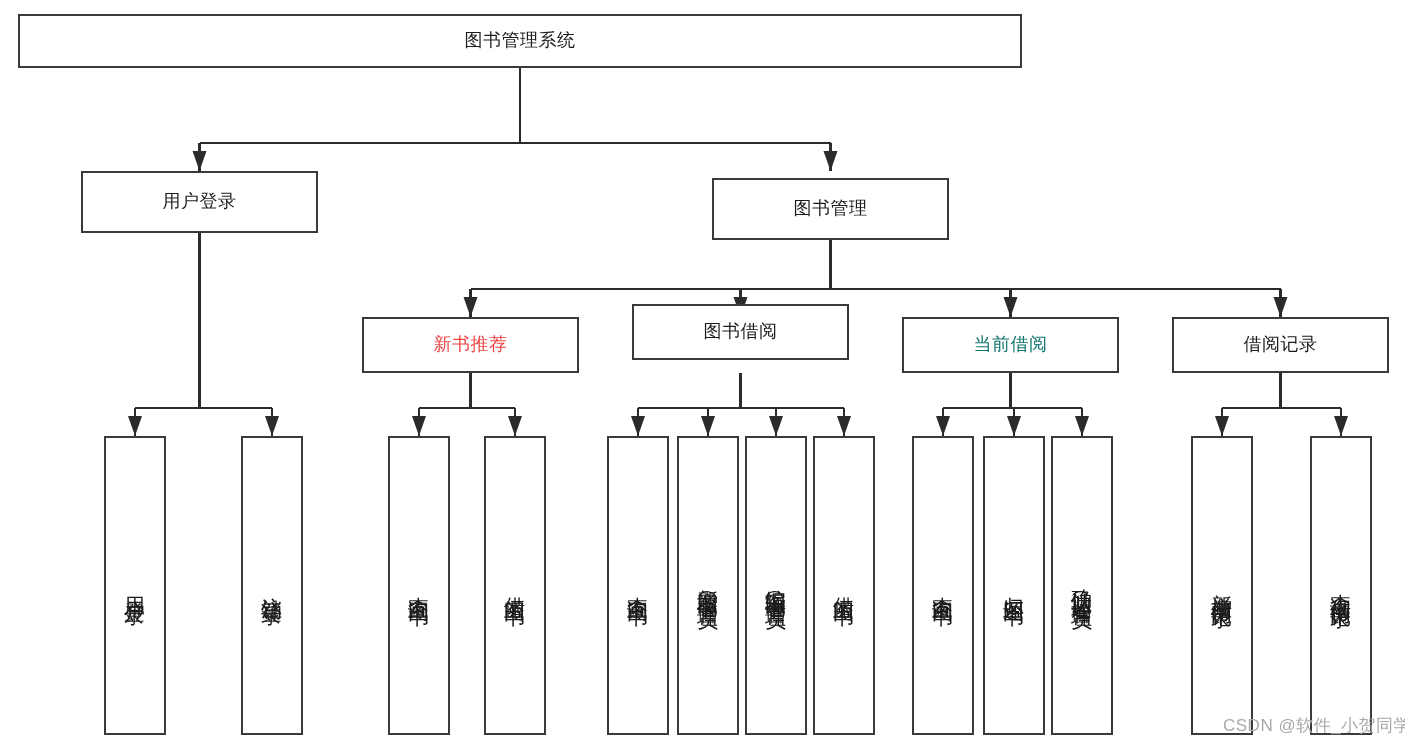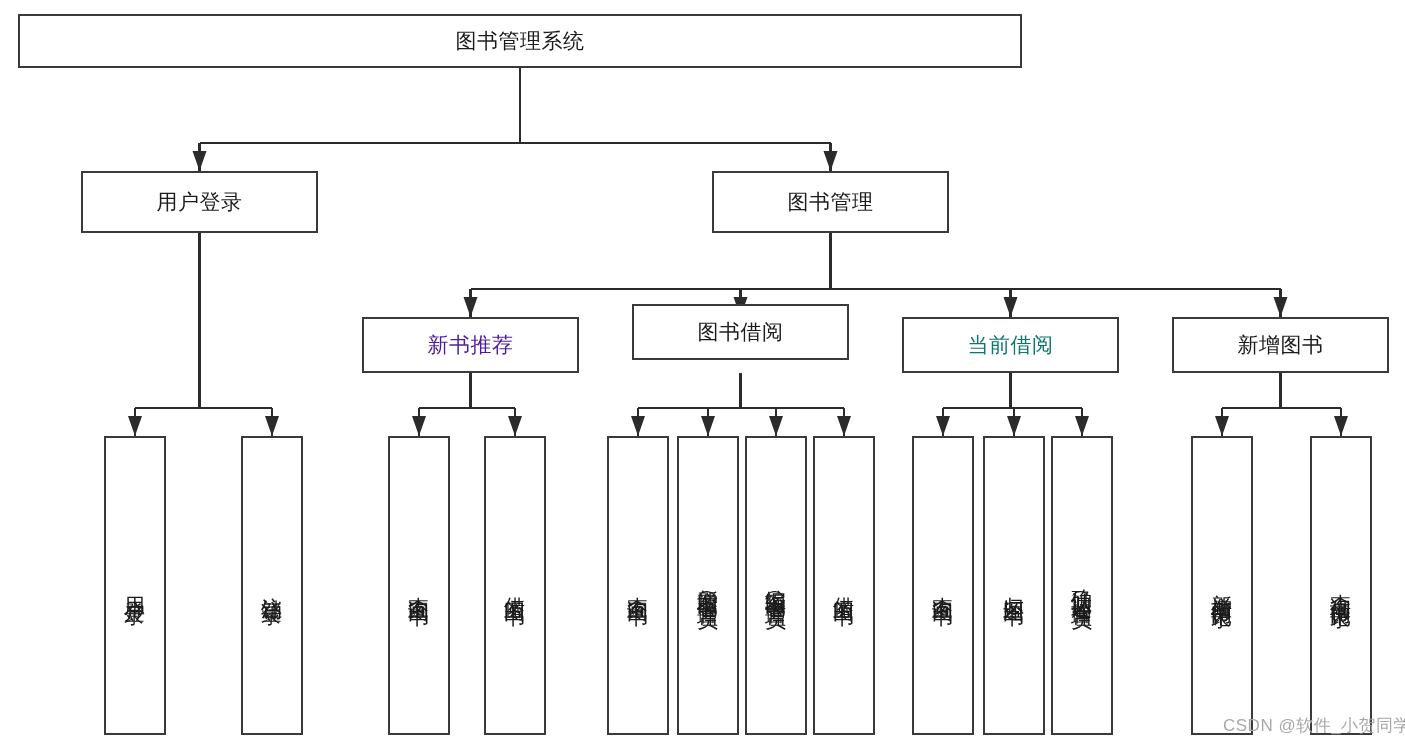--- a/index.html
+++ b/index.html
@@ -30,21 +30,21 @@
     box-sizing: border-box;
     background: #ffffff;
     border: 2px solid #3a3a3a;
     display: flex;
     align-items: center;
     justify-content: center;
     color: #1b1b1b;
   }
   .node.horizontal .node-label {
     writing-mode: horizontal-tb;
-    font-size: 21px;
+    font-size: 18px;
     letter-spacing: 0.5px;
     line-height: 1.1;
     white-space: nowrap;
   }
   .node.vertical {
     align-items: center;
     justify-content: center;
   }
   .node.vertical .node-label {
     writing-mode: vertical-rl;
@@ -121,34 +121,34 @@
       <line x1="1341" y1="408" x2="1341" y2="436" stroke="#2b2b2b" stroke-width="2.5" shape-rendering="crispEdges"></line>
       <polygon points="1334,416 1348,416 1341,436" fill="#2b2b2b"></polygon>
     </svg>
   <div id="nodes">
       <div class="node horizontal" style="left: 18px; top: 14px; width: 1004px; height: 54px; border-color: rgb(58, 58, 58); background: rgb(255, 255, 255); color: rgb(27, 27, 27);">
         <span class="node-label">图书管理系统</span>
       </div>
       <div class="node horizontal" style="left: 81px; top: 171px; width: 237px; height: 62px; border-color: rgb(58, 58, 58); background: rgb(255, 255, 255); color: rgb(27, 27, 27);">
         <span class="node-label">用户登录</span>
       </div>
-      <div class="node horizontal" style="left: 712px; top: 171px; width: 237px; height: 62px; border-color: rgb(58, 58, 58); background: rgb(255, 255, 255); color: rgb(27, 27, 27);">
+      <div class="node horizontal" style="left: 712px; top: 178px; width: 237px; height: 62px; border-color: rgb(58, 58, 58); background: rgb(255, 255, 255); color: rgb(27, 27, 27);">
         <span class="node-label">图书管理</span>
       </div>
-      <div class="node horizontal" style="left: 362px; top: 317px; width: 217px; height: 56px; border-color: rgb(58, 58, 58); background: rgb(255, 255, 255); color: #4c1d95;">
+      <div class="node horizontal" style="left: 362px; top: 317px; width: 217px; height: 56px; border-color: rgb(58, 58, 58); background: rgb(255, 255, 255); color: #ef4444;">
         <span class="node-label">新书推荐</span>
       </div>
       <div class="node horizontal" style="left: 632px; top: 304px; width: 217px; height: 56px; border-color: rgb(58, 58, 58); background: rgb(255, 255, 255); color: rgb(27, 27, 27);">
         <span class="node-label">图书借阅</span>
       </div>
       <div class="node horizontal" style="left: 902px; top: 317px; width: 217px; height: 56px; border-color: rgb(58, 58, 58); background: rgb(255, 255, 255); color: #0f766e;">
         <span class="node-label">当前借阅</span>
       </div>
       <div class="node horizontal" style="left: 1172px; top: 317px; width: 217px; height: 56px; border-color: rgb(58, 58, 58); background: rgb(255, 255, 255); color: rgb(27, 27, 27);">
-        <span class="node-label">新增图书</span>
+        <span class="node-label">借阅记录</span>
       </div>
       <div class="node vertical" style="left: 104px; top: 436px; width: 62px; height: 299px; border-color: rgb(58, 58, 58); background: rgb(255, 255, 255); color: rgb(27, 27, 27);">
         <span class="node-label">用户登录</span>
       </div>
       <div class="node vertical" style="left: 241px; top: 436px; width: 62px; height: 299px; border-color: rgb(58, 58, 58); background: rgb(255, 255, 255); color: rgb(27, 27, 27);">
         <span class="node-label">注销登录</span>
       </div>
       <div class="node vertical" style="left: 388px; top: 436px; width: 62px; height: 299px; border-color: rgb(58, 58, 58); background: rgb(255, 255, 255); color: rgb(27, 27, 27);">
         <span class="node-label">查询图书</span>
       </div>

